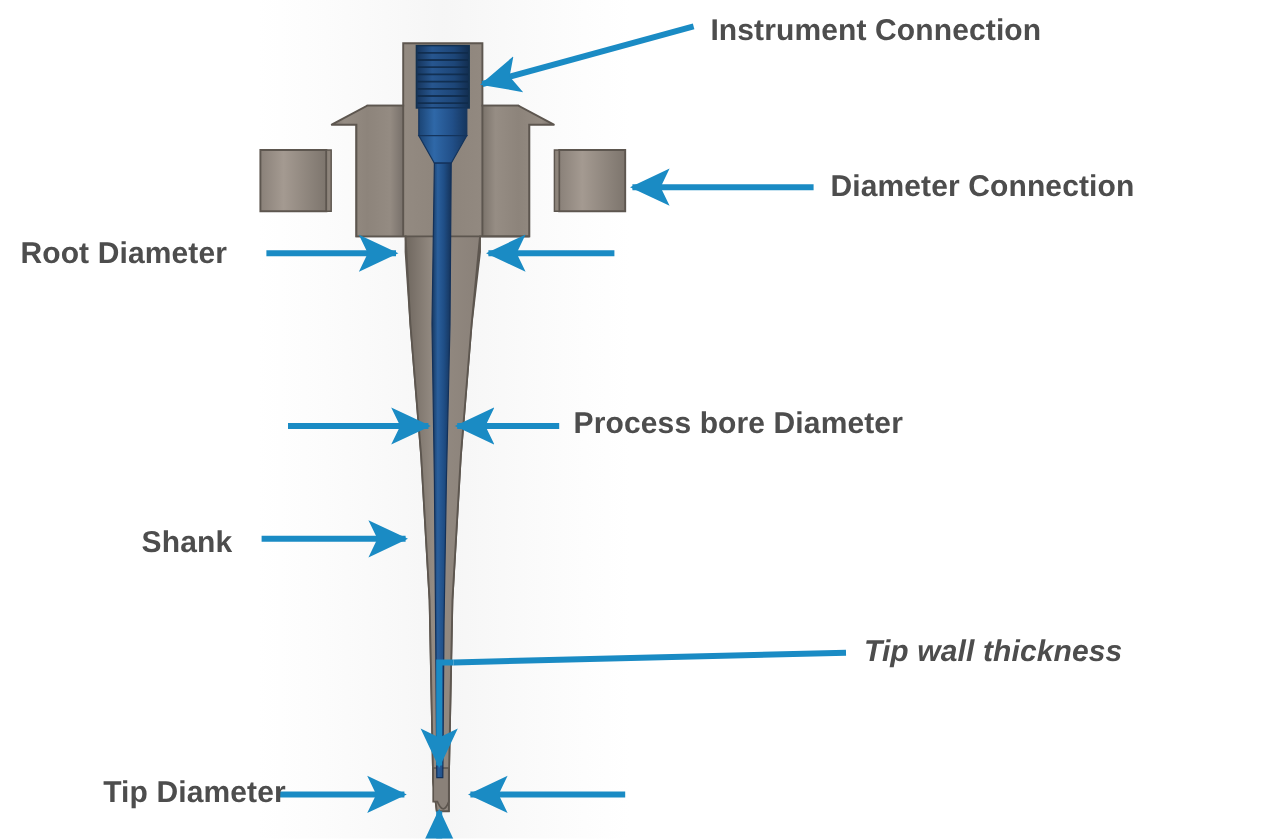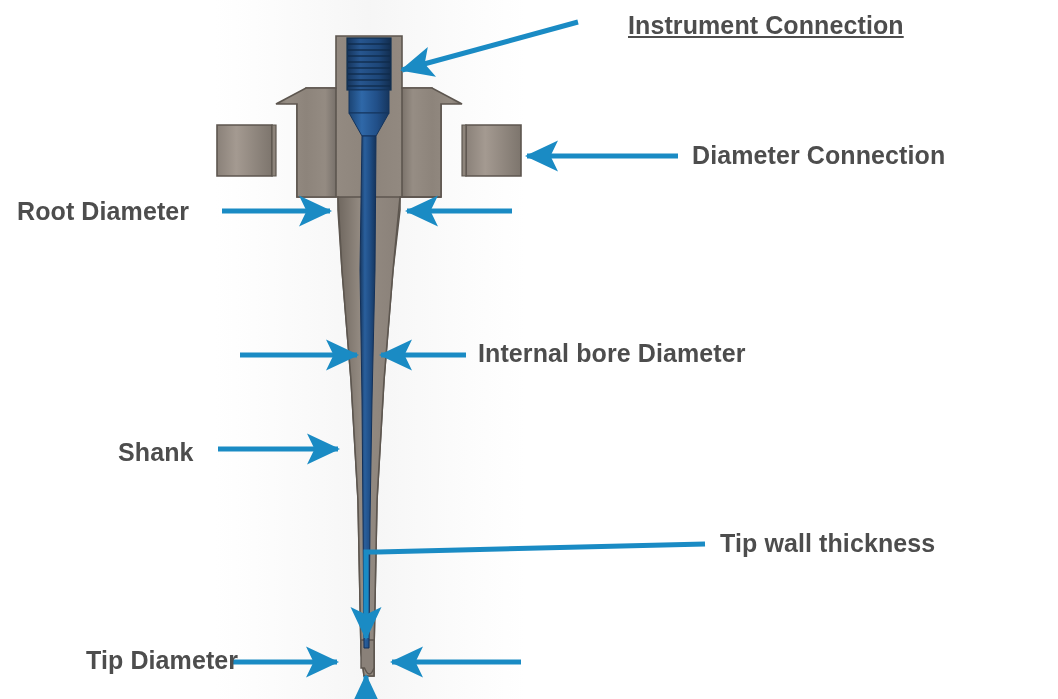--- a/index.html
+++ b/index.html
@@ -28,26 +28,26 @@
   .callout-label {
     position: absolute;
     color: #4d4d4d;
     font-family: "Liberation Sans", sans-serif;
     font-weight: bold;
     font-size: 25px;
     letter-spacing: 0.1px;
     white-space: nowrap;
     line-height: 1;
   }
-  #label-instrument-connection { left: 628px; top: 13px; text-decoration: underline; }
+  #label-instrument-connection { left: 592px; top: 13px; }
   #label-process-connection    { left: 692px; top: 143px; }
   #label-root-diameter         { left: 17px;  top: 199px; text-align: right; }
   #label-internal-bore         { left: 478px; top: 341px; }
   #label-shank                 { left: 118px; top: 440px; }
-  #label-tip-wall-thickness    { left: 720px; top: 531px; }
+  #label-tip-wall-thickness    { left: 720px; top: 531px; font-style: italic; }
   #label-tip-diameter          { left: 39px;  top: 648px; margin-left: 47px; }
 </style>
 </head>
 <body>
 
 <div id="stage">
 
   <svg id="diagram-svg" viewBox="0 0 1058 699">
     <defs>
 
@@ -221,21 +221,21 @@
       <line x1="366" y1="699" x2="366" y2="676" marker-end="url(#ahUp)"></line>
     </g>
   </svg>
 
   <div class="callout-label" id="label-instrument-connection">Instrument Connection</div>
 
   <div class="callout-label" id="label-process-connection">Diameter Connection</div>
 
   <div class="callout-label" id="label-root-diameter">Root Diameter</div>
 
-  <div class="callout-label" id="label-internal-bore">Internal bore Diameter</div>
+  <div class="callout-label" id="label-internal-bore">Process bore Diameter</div>
 
   <div class="callout-label" id="label-shank">Shank</div>
 
   <div class="callout-label" id="label-tip-wall-thickness">Tip wall thickness</div>
 
   <div class="callout-label" id="label-tip-diameter">Tip Diameter</div>
 
 </div>
 
 </body></html>

